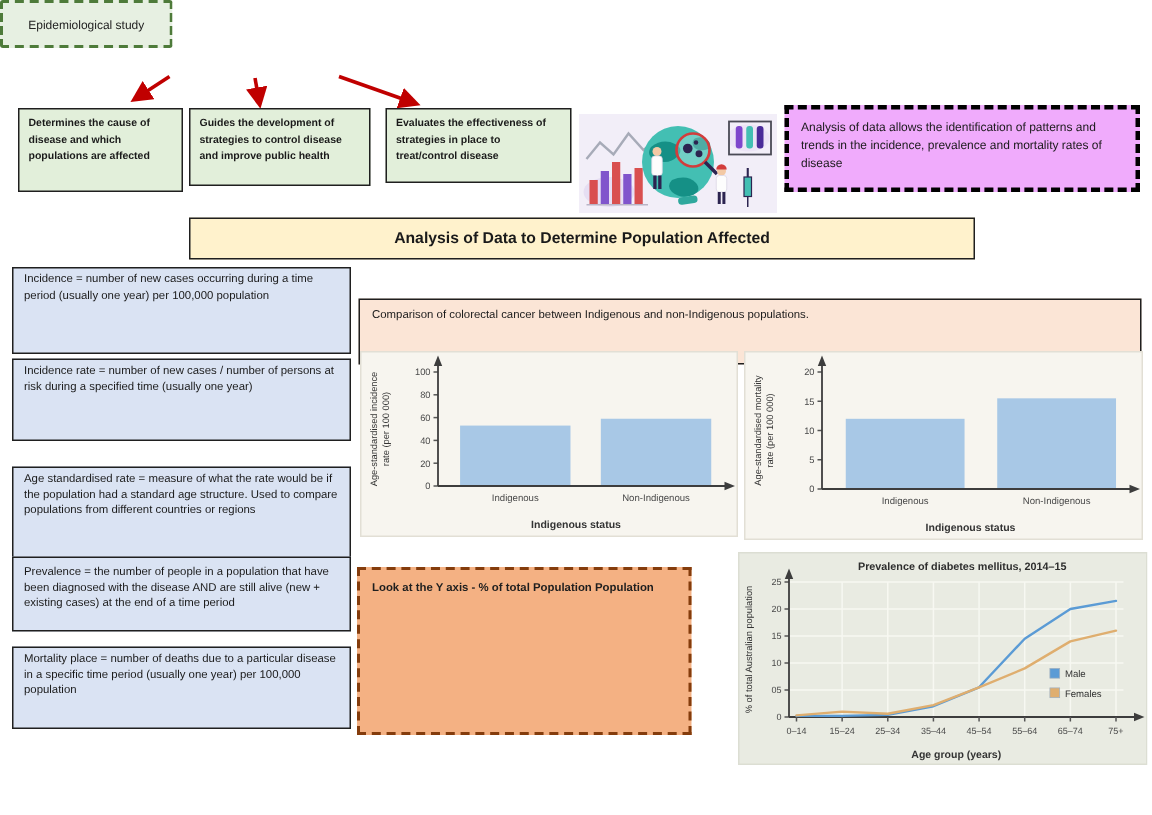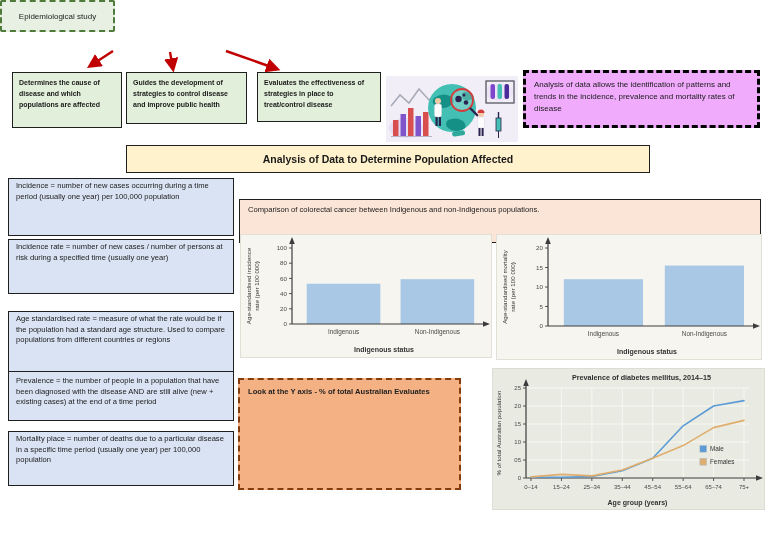--- a/index.html
+++ b/index.html
@@ -193,21 +193,21 @@
       <line x1="52" y1="92" x2="259" y2="92" stroke="#3d3d3d" stroke-width="1.2"></line>
       <path d="M264 92 L257 89.2 L257 94.8 Z" fill="#3d3d3d"></path>
       <text x="107.44" y="102" font-size="6.4" text-anchor="middle" fill="#4a4a4a">Indigenous</text>
       <text x="208.42000000000002" y="102" font-size="6.4" text-anchor="middle" fill="#4a4a4a">Non-Indigenous</text>
       <text x="151" y="120" font-size="7" text-anchor="middle" fill="#333" font-weight="bold">Indigenous status</text>
       <text x="0" y="0" font-size="6.2" text-anchor="middle" fill="#333" transform="translate(11,53) rotate(-90)">Age-standardised mortality</text>
       <text x="0" y="0" font-size="6.2" text-anchor="middle" fill="#333" transform="translate(19,53) rotate(-90)">rate (per 100 000)</text>
     </svg>
 
   <div class="box orange-note">
-    <div>Look at the Y axis - % of total Australian Evaluates</div>
+    <div>Look at the Y axis - % of total Population Population</div>
   </div>
 
   <svg class="chart chart-2" width="273" height="142">
       <rect x="0.5" y="0.5" width="272" height="141" fill="#e9ebe2" stroke="#dcded3"></rect>
       <line x1="34" y1="92" x2="257" y2="92" stroke="#f7f8f2" stroke-width="1"></line>
       <line x1="34" y1="74" x2="257" y2="74" stroke="#f7f8f2" stroke-width="1"></line>
       <line x1="34" y1="56" x2="257" y2="56" stroke="#f7f8f2" stroke-width="1"></line>
       <line x1="34" y1="38" x2="257" y2="38" stroke="#f7f8f2" stroke-width="1"></line>
       <line x1="34" y1="20" x2="257" y2="20" stroke="#f7f8f2" stroke-width="1"></line>
       <line x1="69.42857142857143" y1="20" x2="69.42857142857143" y2="110" stroke="#f7f8f2" stroke-width="1"></line>

